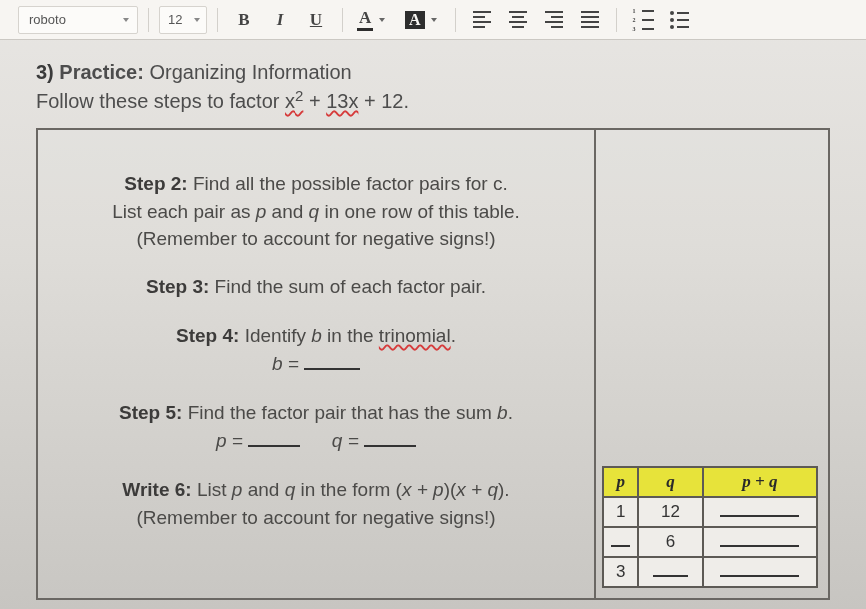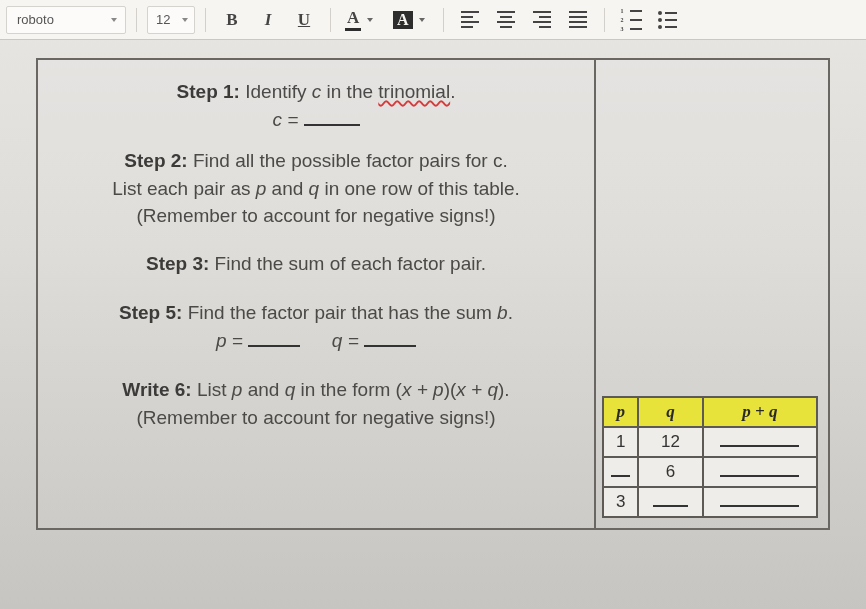--- a/index.html
+++ b/index.html
@@ -10,21 +10,21 @@
     color: #222;
   }
 
   
   .toolbar {
     height: 40px;
     display: flex;
     align-items: center;
     background: #f7f5f2;
     border-bottom: 1px solid #cbc8c3;
-    padding: 0 6px;
+    padding: 0 18px;
     gap: 4px;
     font-size: 13px;
     color: #555;
   }
   .tb-sep {
     width: 1px; height: 24px; background: #d3d0cb; margin: 0 6px;
   }
   .font-family {
     width: 120px;
     height: 28px;
@@ -273,42 +273,50 @@
       <span class="row">
           <span class="filldot"></span>
           <span class="line"></span>
         </span>
     </span>
   </div>
 </div>
 
 <div class="doc-wrap">
 
+  <div class="prompt">
+    <span class="num">3)</span>
+    <span class="ptitle">Practice:</span>
+    <span>Organizing Information</span><br>
+    <span>
+      <span>Follow these steps to factor </span><span class="spell"><span>x</span><span class="sup">2</span></span><span> + </span><span class="spell">13x</span><span> + 12.</span>
+    </span>
+  </div>
 
   <div class="panel">
     <div class="left-col">
 
-      <div class="step">
-        <span class="label">Step 1:</span>
-        <span>Identify </span><i>c</i><span> in the </span><span class="spell">trinomial</span><span>.</span><br>
-        <i>c =</i> <span class="blank"></span>
-      </div>
-
-      <div class="step" style="margin-top:14px">
+
+      <div class="step" style="margin-top:28px">
         <span class="label">Step 2:</span>
         <span>Find all the possible factor pairs for c.</span><br>
         <span>List each pair as </span><i>p</i><span> and </span><i>q</i><span> in one row of this table.</span><br>
         <span>(Remember to account for negative signs!)</span>
       </div>
 
       <div class="step" style="margin-top:20px">
         <span class="label">Step 3:</span>
         <span>Find the sum of each factor pair.</span><br>
       </div>
 
+      <div class="step" style="margin-top:22px">
+        <span class="label">Step 4:</span>
+        <span>Identify </span><i>b</i><span> in the </span><span class="spell">trinomial</span><span>.</span><br>
+        <i>b =</i> <span class="blank"></span>
+      </div>
 
       <div class="step" style="margin-top:22px">
         <span class="label">Step 5:</span>
         <span>Find the factor pair that has the sum </span><i>b</i><span>.</span><br>
         <i>p =</i> <span class="blank blank-sm"></span>
         &nbsp;&nbsp;&nbsp;&nbsp;
         <i>q =</i> <span class="blank blank-sm"></span>
       </div>
 
       <div class="step step6">

